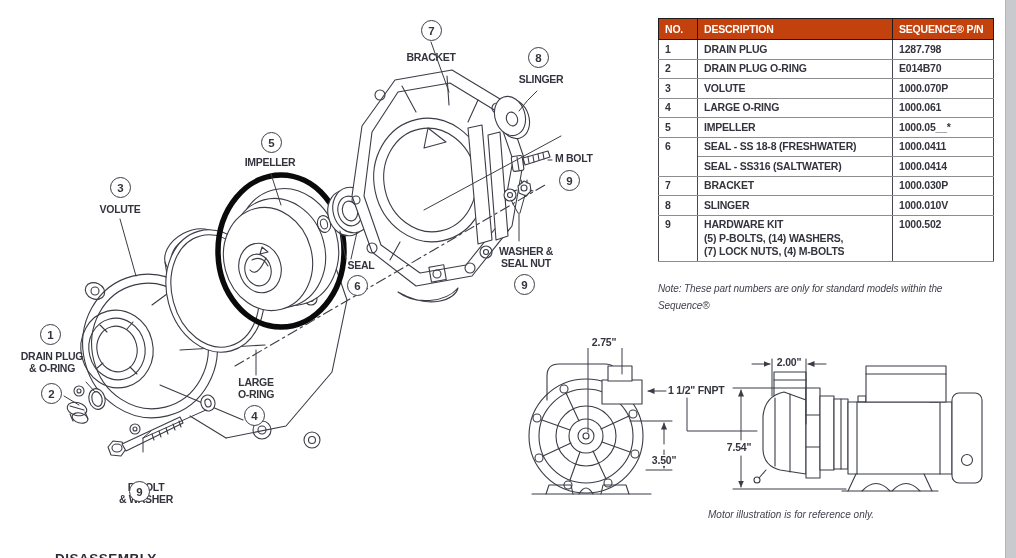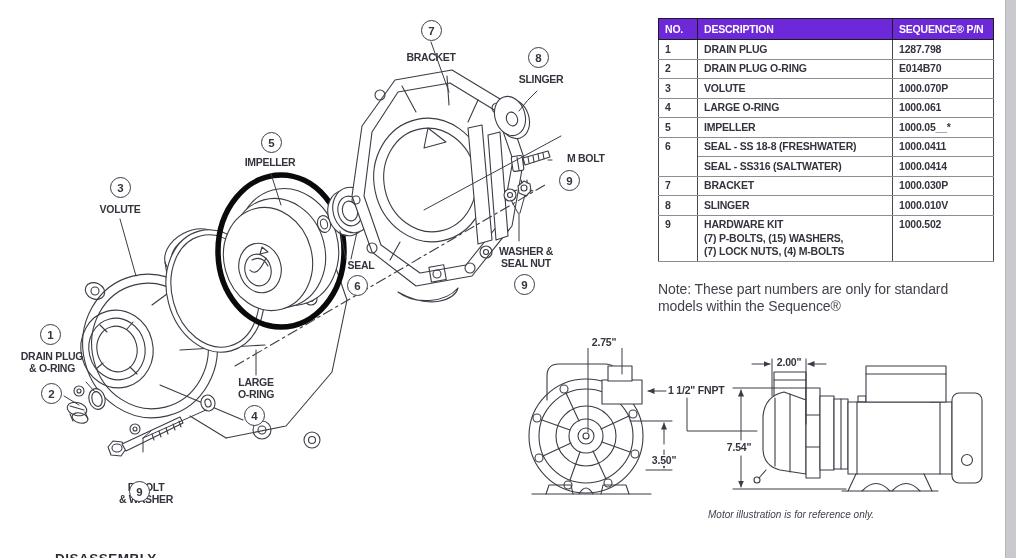--- a/index.html
+++ b/index.html
@@ -7,37 +7,37 @@
         font-family:"Liberation Sans",sans-serif;color:#2e2f39;}
   .edge-strip{position:absolute;right:0;top:0;width:10px;height:558px;background:#c9cacd;border-left:1px solid #b4b5b8;}
   svg{position:absolute;}
   
   .co-num{position:absolute;width:21px;height:21px;border:1.4px solid #3b3c46;border-radius:50%;
           background:#fff;display:flex;align-items:center;justify-content:center;
           font-size:11.5px;font-weight:bold;color:#33343e;box-sizing:border-box;}
   
   .lbl{position:absolute;font-size:10.5px;font-weight:bold;letter-spacing:-0.3px;color:#33343e;
        text-align:center;line-height:11.5px;white-space:nowrap;}
-  .lbl.left{text-align:center;margin-left:12px;}
+  .lbl.left{text-align:center;}
   
   .dim{position:absolute;font-size:10.5px;font-weight:bold;letter-spacing:-0.2px;color:#33343e;
        text-align:center;background:#fff;line-height:11px;white-space:nowrap;}
   
   .parts-table{position:absolute;left:658px;top:18px;border-collapse:collapse;background:#fff;
                font-size:10.5px;letter-spacing:-0.2px;}
-  .parts-table th{background:#6d28d9;color:#ffffff;text-align:left;font-weight:bold;
+  .parts-table th{background:#c2410c;color:#ffffff;text-align:left;font-weight:bold;
                   padding:4px 6px;border:1.5px solid #1d1c1f;}
   .parts-table td{font-weight:bold;color:#33343e;vertical-align:top;padding:2.5px 6px;
                   border-top:1.5px solid #8d8d91;border-bottom:1.5px solid #8d8d91;
                   border-left:1.5px solid #46474f;border-right:1.5px solid #46474f;line-height:13.5px;}
   .parts-table .c-no{width:26px;}
   .parts-table .c-desc{width:182px;}
   .parts-table .c-pn{width:88px;}
-  .note{position:absolute;left:658px;top:281px;width:336px;font-size:14px;color:#41424c;
-        line-height:16.5px;letter-spacing:-0.1px;}
+  .note{position:absolute;left:658px;top:281px;width:336px;font-size:10px;color:#41424c;
+        line-height:16.5px;letter-spacing:-0.1px;font-style:italic;}
   .caption{position:absolute;left:708px;top:509px;font-size:10px;font-style:italic;color:#41424c;}
   .clipped-heading{position:absolute;left:55px;top:551px;font-size:13.5px;font-weight:bold;
                    letter-spacing:0.5px;color:#2a2b34;}
 </style>
 </head>
 <body>
 
 <div class="page">
 
   <svg style="left:0;top:0;" width="660" height="548" viewBox="0 0 660 548">
@@ -286,21 +286,21 @@
           <td class="c-no">8</td>
           <td class="c-desc">
             <div>SLINGER</div>
           </td>
           <td class="c-pn">1000.010V</td>
         </tr>
         <tr>
           <td class="c-no">9</td>
           <td class="c-desc">
             <div>HARDWARE KIT</div>
-            <div>(7) P-BOLTS,  (15) WASHERS,</div>
+            <div>(5) P-BOLTS,  (14) WASHERS,</div>
             <div>(7) LOCK NUTS, (4) M-BOLTS</div>
           </td>
           <td class="c-pn">1000.502</td>
         </tr>
       </tbody>
   </table>
 
   <div class="note">
     <div>Note: These part numbers are only for standard models within the Sequence®</div>
   </div>

